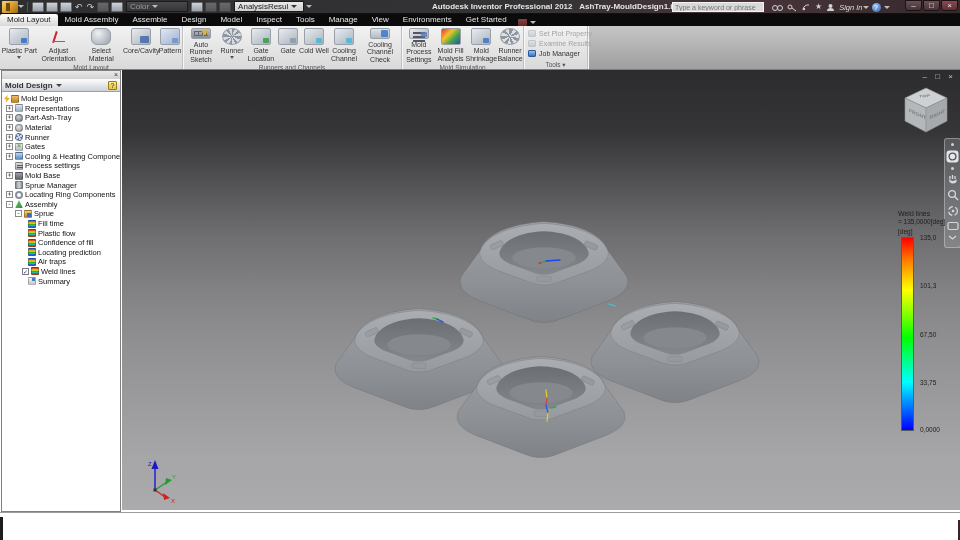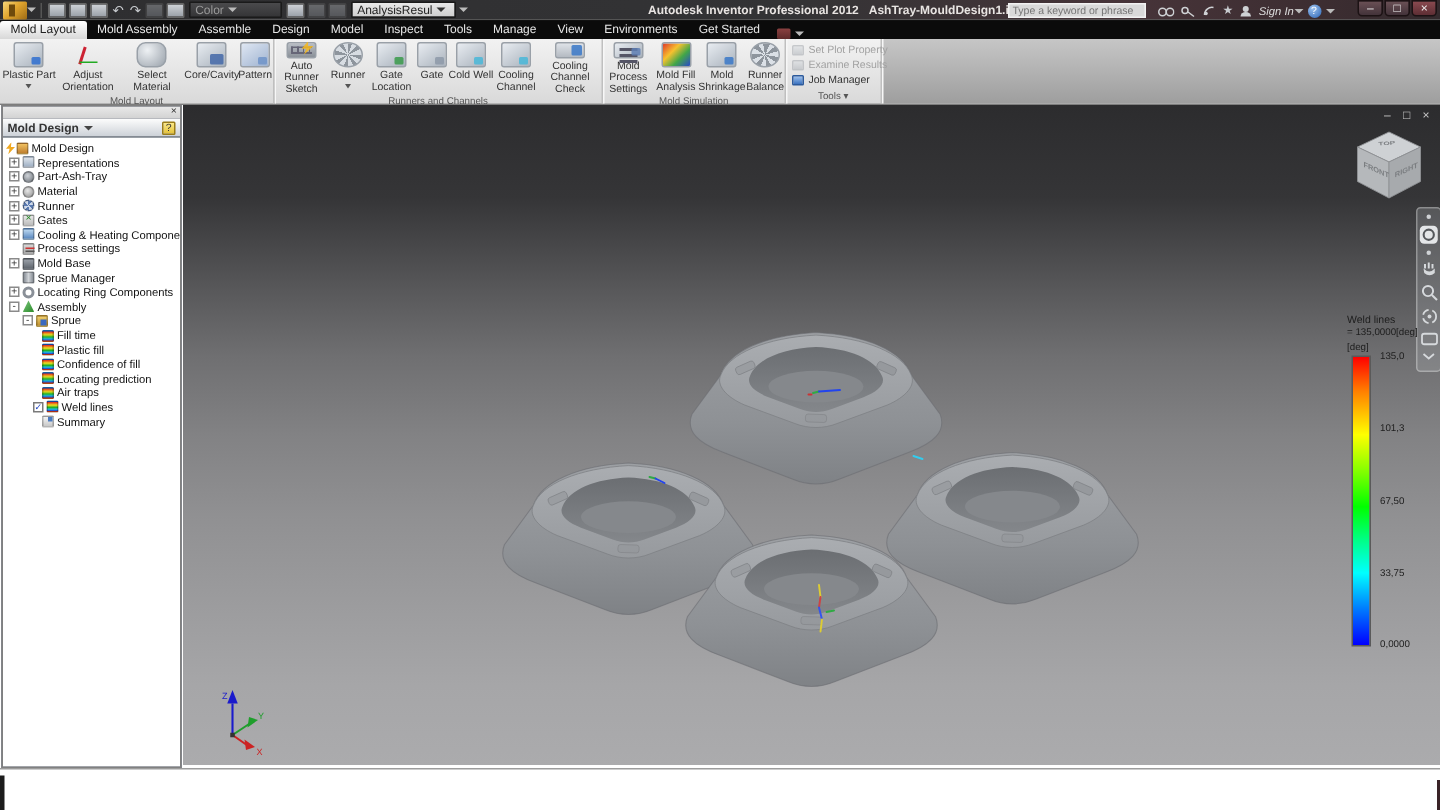--- a/index.html
+++ b/index.html
@@ -419,21 +419,21 @@
         <span class="exp">-</span>
         <span class="ticon ti-fill"></span>
         <span class="tlabel">Sprue</span>
       </div>
       <div class="trow" style="padding-left:26px">
         <span class="ticon ti-plot"></span>
         <span class="tlabel">Fill time</span>
       </div>
       <div class="trow" style="padding-left:26px">
         <span class="ticon ti-plot"></span>
-        <span class="tlabel">Plastic fill</span>
+        <span class="tlabel">Plastic flow</span>
       </div>
       <div class="trow" style="padding-left:26px">
         <span class="ticon ti-plot"></span>
         <span class="tlabel">Confidence of fill</span>
       </div>
       <div class="trow" style="padding-left:26px">
         <span class="ticon ti-plot"></span>
         <span class="tlabel">Locating prediction</span>
       </div>
       <div class="trow" style="padding-left:26px">

